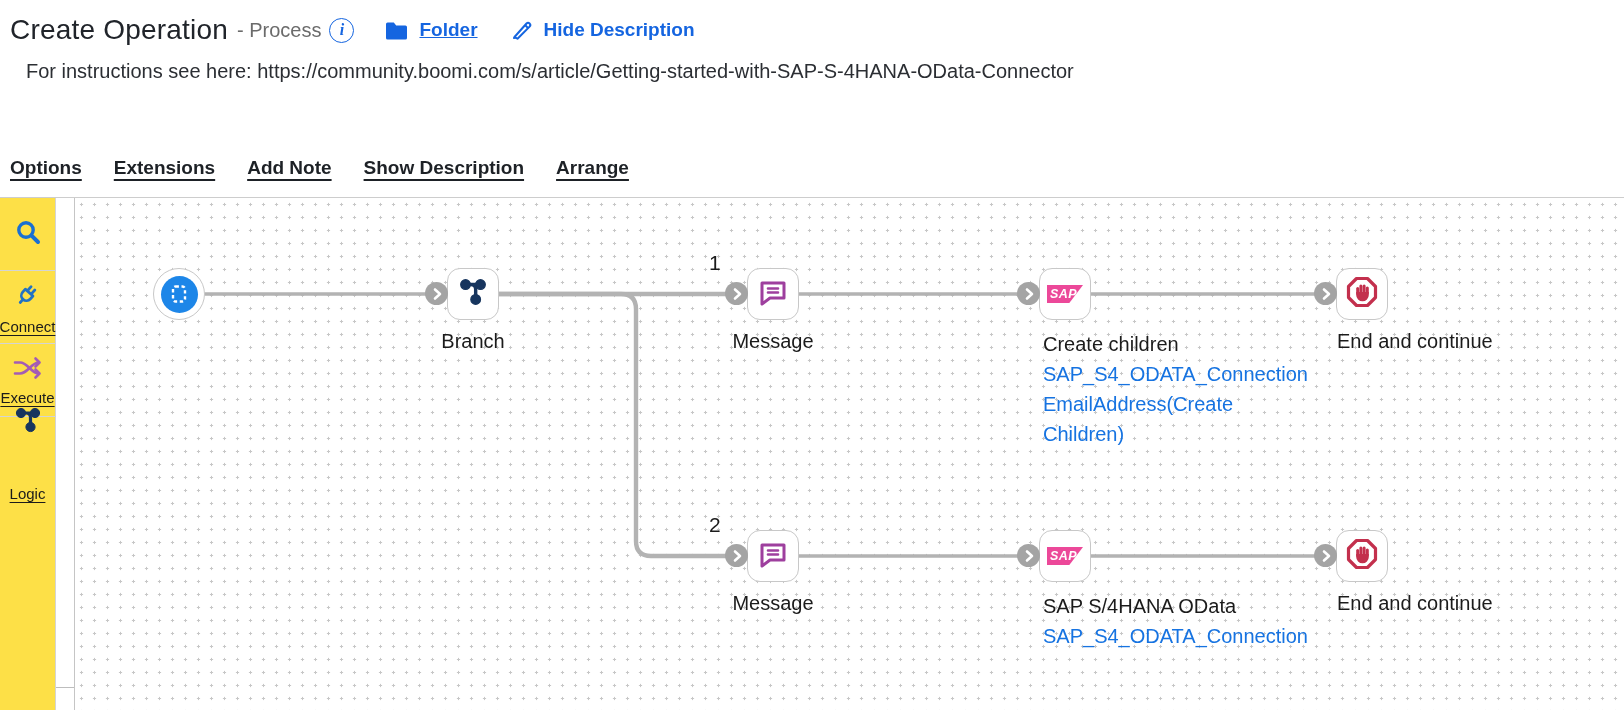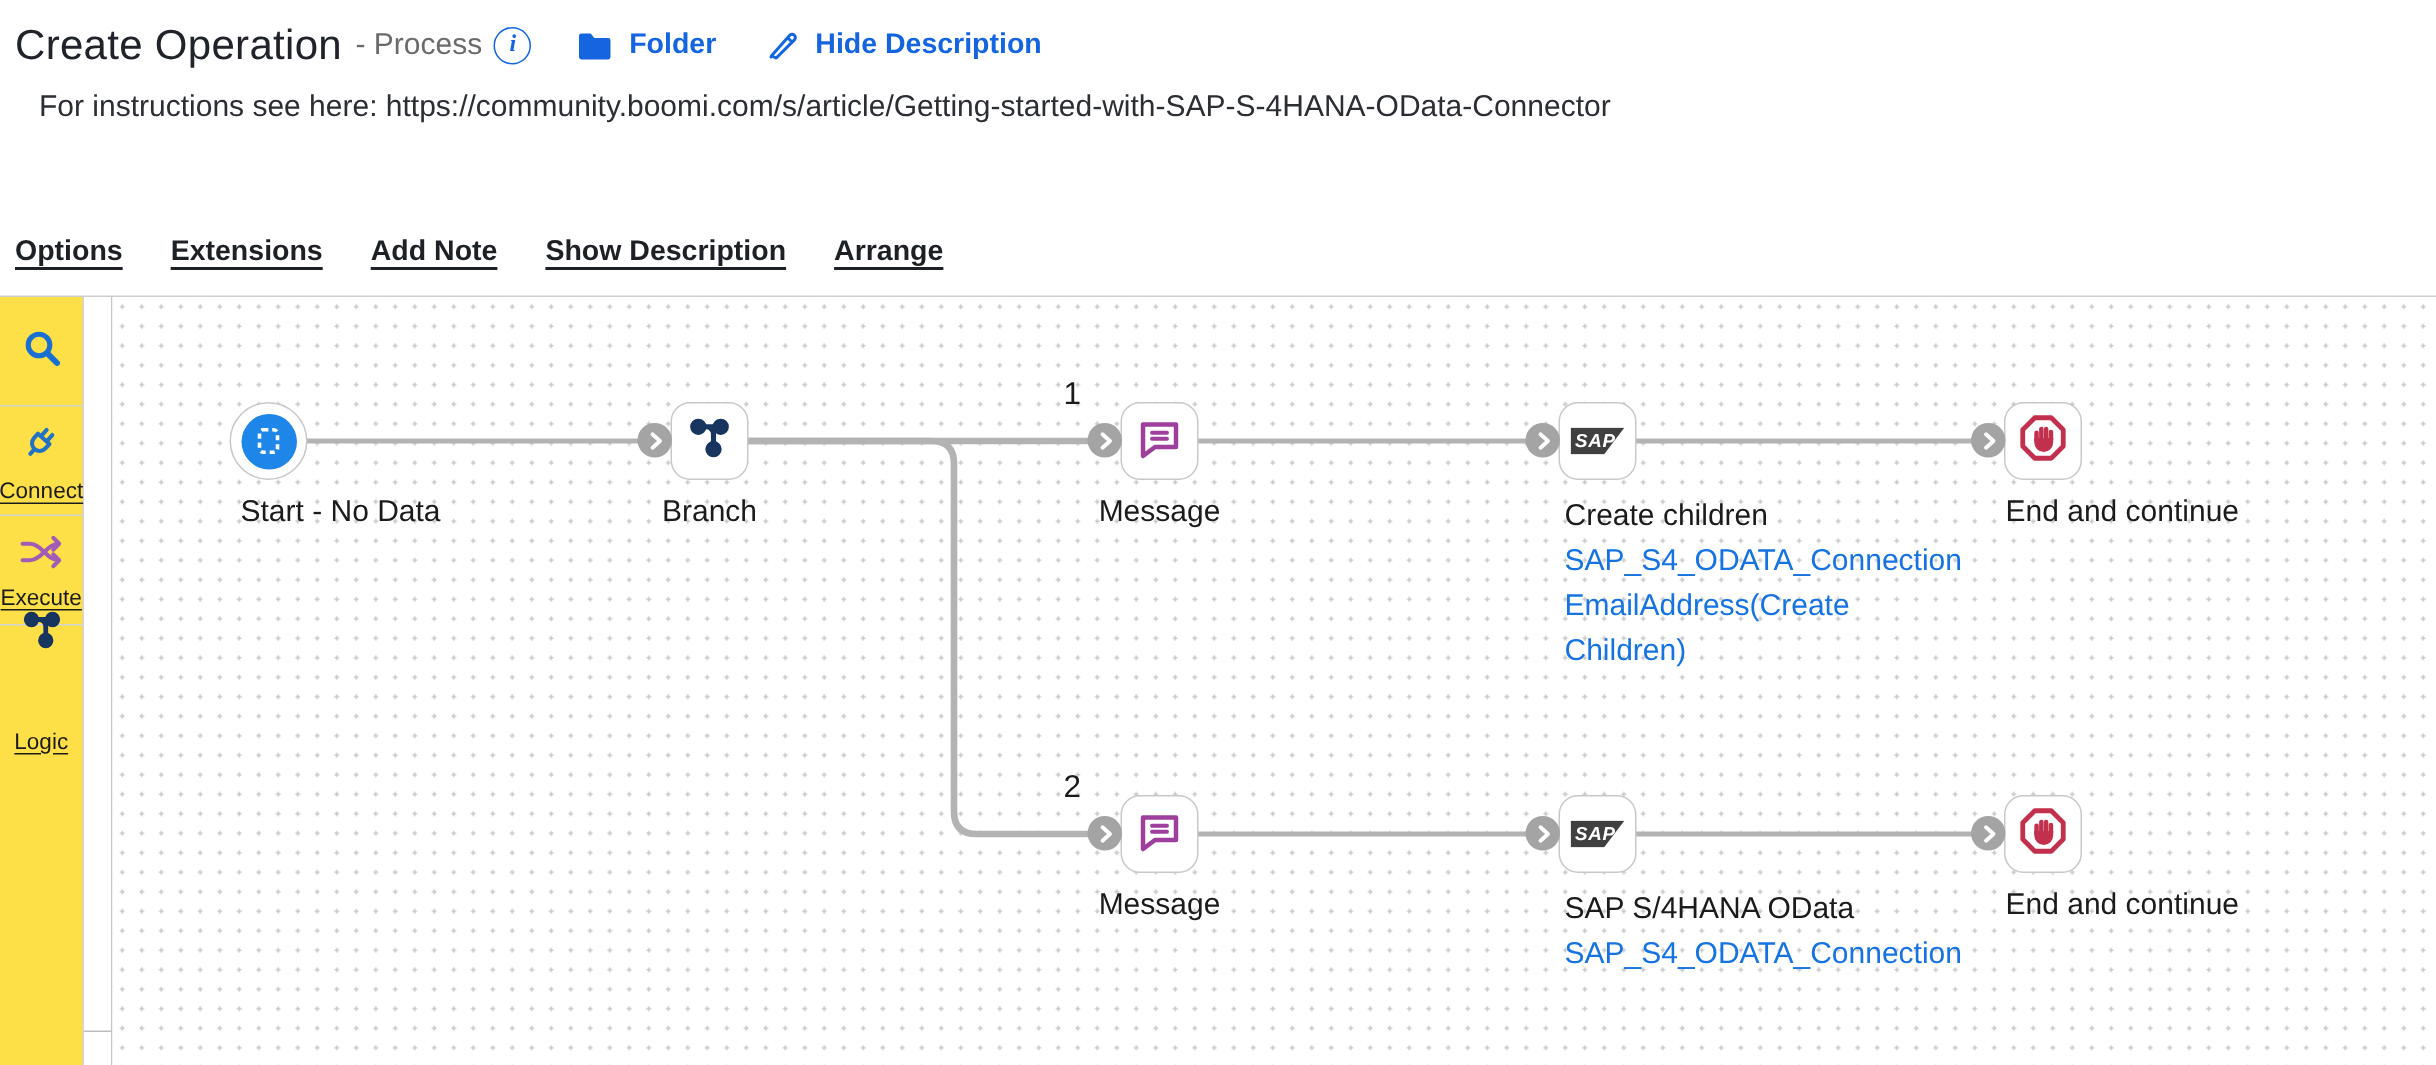--- a/index.html
+++ b/index.html
@@ -11,21 +11,21 @@
   .title-row { position:absolute; top:14px; left:10px; display:flex; align-items:center; }
   .page-title { font-size:28px; font-weight:400; color:#20242a; letter-spacing:.2px; }
   .subtitle { font-size:20px; color:#6b6b6b; margin-left:9px; }
   .info-icon { width:25px; height:25px; border:1.7px solid #1565e0; border-radius:50%;
     margin-left:8px; display:flex; align-items:center; justify-content:center;
     color:#1565e0; font-family:"Liberation Serif", serif; font-style:italic;
     font-weight:700; font-size:16px; }
   .hlink { display:flex; align-items:center; color:#1565e0; font-size:19px;
     font-weight:700; cursor:pointer; }
   .hlink .ic { display:flex; margin-right:10px; }
-  .link-folder { margin-left:30px; }
+  .link-folder { margin-left:30px;text-decoration:underline; }
   .link-desc { margin-left:32px; }
   .description { position:absolute; top:60px; left:26px; font-size:20px; color:#2b2e33; }
 
   
   .menubar { position:absolute; top:157px; left:10px; display:flex; gap:32px; }
   .menu-item { font-size:19px; font-weight:700; color:#1d2126; cursor:pointer;
     text-decoration:underline; text-decoration-thickness:2px; text-underline-offset:5px; }
 
   
   .workspace { position:absolute; top:197px; left:0; right:0; bottom:0; display:flex;
@@ -45,21 +45,21 @@
   .chev { position:absolute; width:23px; height:23px; border-radius:50%;
     background:#a4a4a4; display:flex; align-items:center; justify-content:center; z-index:3; }
   .node-box { position:absolute; width:52px; height:52px; background:#fff;
     border:1px solid #c8c8c8; border-radius:13px; display:flex; align-items:center;
     justify-content:center; z-index:2; cursor:pointer; }
   .node-circle { position:absolute; width:52px; height:52px; background:#fff;
     border:1px solid #c8c8c8; border-radius:50%; display:flex; align-items:center;
     justify-content:center; z-index:2; cursor:pointer; }
   .start-inner { width:37px; height:37px; border-radius:50%; background:#1d86e8;
     display:flex; align-items:center; justify-content:center; }
-  .sap-logo { width:36px; height:18px; background:#404040; color:#fff;
+  .sap-logo { width:36px; height:18px; background:#ec4899; color:#fff;
     clip-path:polygon(0 0,100% 0,62% 100%,0 100%);
     font-size:12.5px; font-weight:700; font-style:italic; letter-spacing:.5px;
     display:flex; align-items:center; padding-left:3px; }
   .node-label { position:absolute; font-size:20px; color:#1b1b1b; white-space:nowrap; z-index:2; }
   .center { text-align:center; }
   .node-text-block { position:absolute; font-size:20px; color:#1b1b1b;
     line-height:30px; width:272px; z-index:2; }
   .node-text-block .clink { color:#1673e1; cursor:pointer; }
   .branch-num { position:absolute; font-size:21px; color:#1b1b1b; z-index:2; }
 </style>
@@ -211,21 +211,20 @@
           </svg>
         </div>
 
       <div class="node-circle" style="left:78px; top:70px;">
         <span class="start-inner">
           <svg width="22" height="22" viewBox="0 0 22 22" fill="none" stroke="#fff" stroke-width="2.4">
               <rect x="5" y="3.5" width="12" height="15" rx="2.5" stroke-dasharray="3.4 2.6"></rect>
             </svg>
         </span>
       </div>
-      <div class="node-label center" style="left:22px; top:132px; width:260px;">Start - No Data</div>
 
       <div class="node-box" style="left:372px; top:70px;">
         <span>
           <svg width="32" height="32" viewBox="0 0 30 30" fill="#17355e" stroke="#17355e">
             <path d="M8 8 H22 M13 8 a4.5 4.5 0 0 1 4.5 4.5 V22" fill="none" stroke-width="3.2"></path>
             <circle cx="8" cy="8" r="4.6"></circle>
               <circle cx="22" cy="8" r="4.6"></circle>
               <circle cx="17.5" cy="22" r="4.6"></circle>
           </svg>
         </span>

